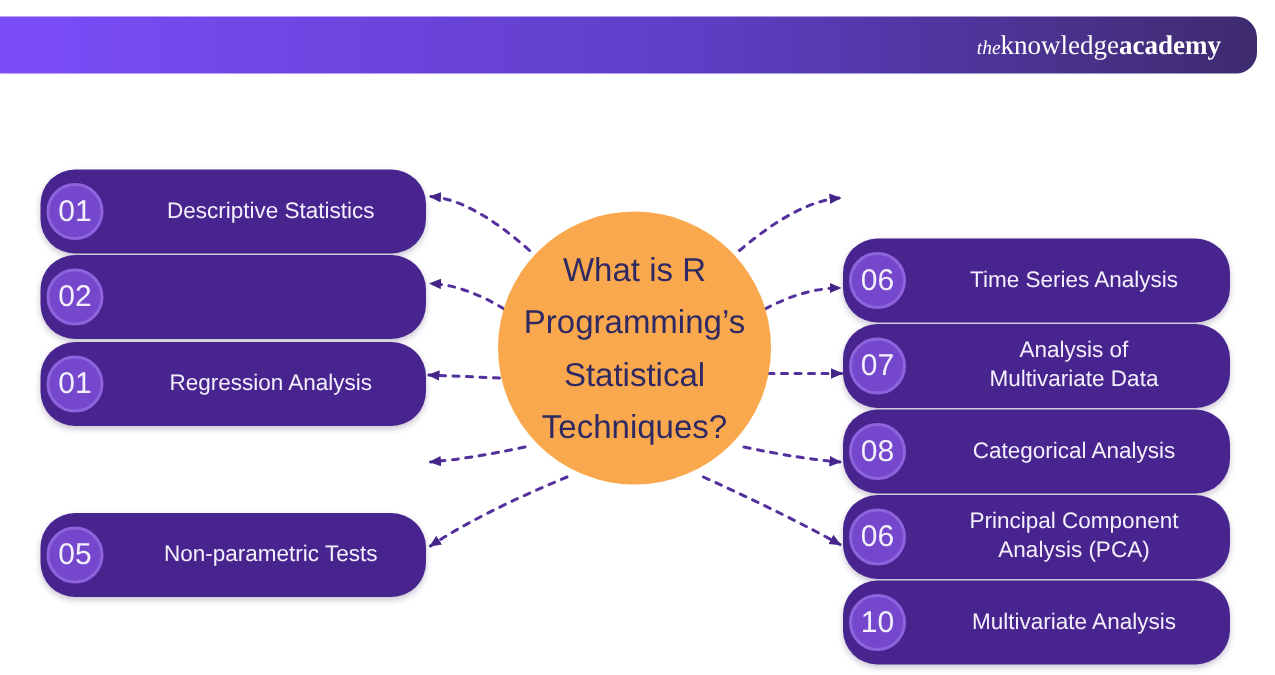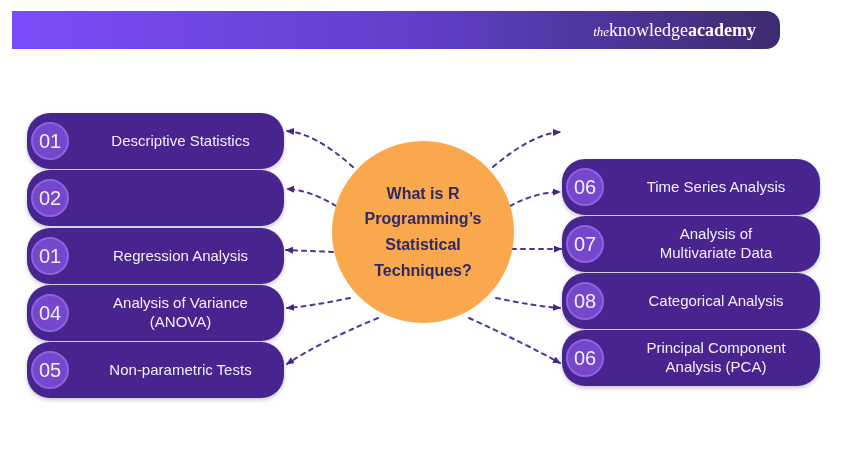--- a/index.html
+++ b/index.html
@@ -2,21 +2,21 @@
 <html style="--bar-start: #7B4DF9; --bar-mid: #5F3EC6; --bar-end: #3E2B6E; --pill: #47248E; --number-fill: #7547CC; --number-ring: #8E63DE; --pill-text: #F3EFFC; --circle: #F9A84D; --circle-text: #2E2962; --connector: #53309B; --arrowhead: #452587; --logo-text: #FFFFFF;"><head>
 <meta charset="utf-8">
 <style>
   html,body{margin:0;padding:0;background:#fff;}
   .canvas{
     position:relative;width:850px;height:450px;overflow:hidden;background:#fff;
     font-family:"Liberation Sans",sans-serif;
   }
   
   .topbar{
-    position:absolute;left:12px;top:11px;width:768px;height:38px;
+    position:absolute;left:0;top:11px;width:838px;height:38px;
     border-radius:0 14px 14px 0;
     background:linear-gradient(90deg,var(--bar-start,#7B4DF9) 0%,var(--bar-mid,#5F3EC6) 55%,var(--bar-end,#3E2B6E) 100%);
     display:flex;align-items:center;justify-content:flex-end;
   }
   .logo{
     margin-right:24px;color:var(--logo-text,#fff);
     font-family:"Liberation Serif",serif;white-space:nowrap;line-height:1;
   }
   .logo .the{font-style:italic;font-size:13px;}
   .logo .knowledge{font-size:18px;}
@@ -51,21 +51,21 @@
     white-space:pre-line;
   }
   
   .center-circle{
     position:absolute;left:332px;top:141px;width:182px;height:182px;z-index:3;
     background:var(--circle,#F9A84D);border-radius:50%;
     display:flex;align-items:center;justify-content:center;
   }
   .center-title{
     width:160px;text-align:center;white-space:pre-line;
-    color:var(--circle-text,#2E2962);font-size:16px;font-weight:bold;line-height:1.6;
+    color:var(--circle-text,#2E2962);font-size:22px;font-weight:normal;line-height:1.6;
   }
 </style>
 </head>
 <body>
 
 <div class="canvas">
 
   <div class="topbar">
     <div class="logo">
       <span class="the">the</span><span class="knowledge">knowledge</span><span class="academy">academy</span>
@@ -94,25 +94,20 @@
     <span class="num">01</span>
     <span class="label">Descriptive Statistics</span>
   </div>
   <div class="pill pill-left" style="top:170px">
     <span class="num">02</span>
   </div>
   <div class="pill pill-left" style="top:228px">
     <span class="num">01</span>
     <span class="label">Regression Analysis</span>
   </div>
-  <div class="pill pill-left" style="top:285px">
-    <span class="num">04</span>
-    <span class="label">Analysis of Variance
-(ANOVA)</span>
-  </div>
   <div class="pill pill-left" style="top:342px">
     <span class="num">05</span>
     <span class="label">Non-parametric Tests</span>
   </div>
 
   <div class="pill pill-right" style="top:115px">
     <span class="num">06</span>
     <span class="label">Time Series Analysis</span>
   </div>
   <div class="pill pill-right" style="top:172px">
@@ -122,20 +117,24 @@
   </div>
   <div class="pill pill-right" style="top:229px">
     <span class="num">08</span>
     <span class="label">Categorical Analysis</span>
   </div>
   <div class="pill pill-right" style="top:286px">
     <span class="num">06</span>
     <span class="label">Principal Component
 Analysis (PCA)</span>
   </div>
+  <div class="pill pill-right" style="top:343px">
+    <span class="num">10</span>
+    <span class="label">Multivariate Analysis</span>
+  </div>
 
   <div class="center-circle">
     <div class="center-title">What is R
 Programming’s
 Statistical
 Techniques?</div>
   </div>
 
 </div>
 

